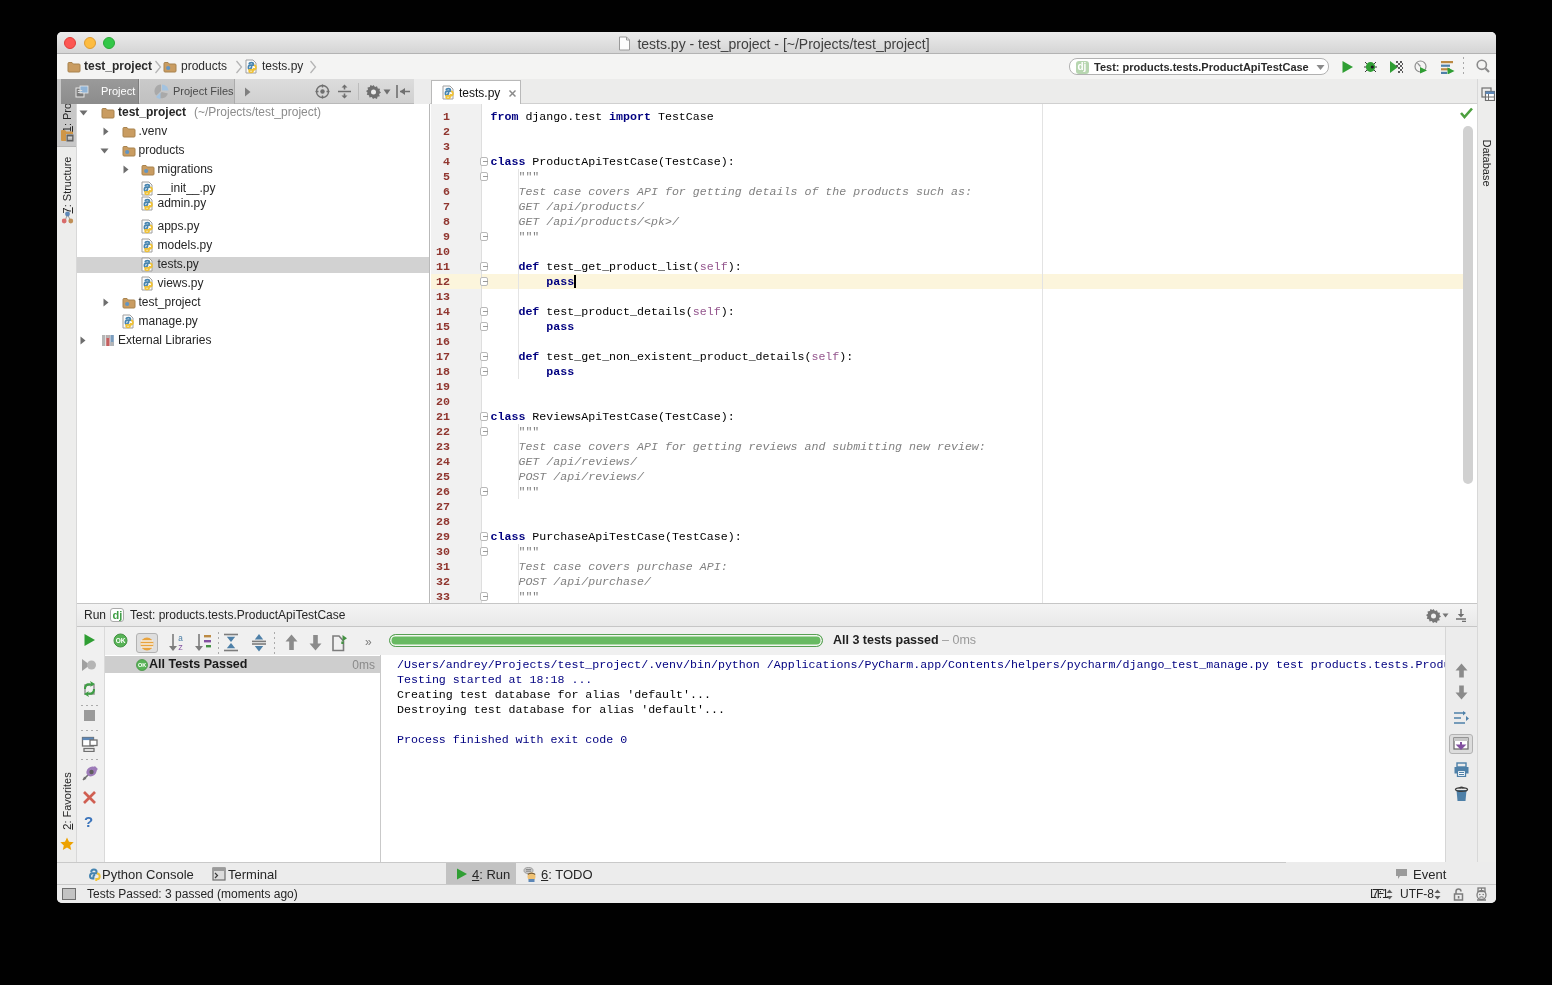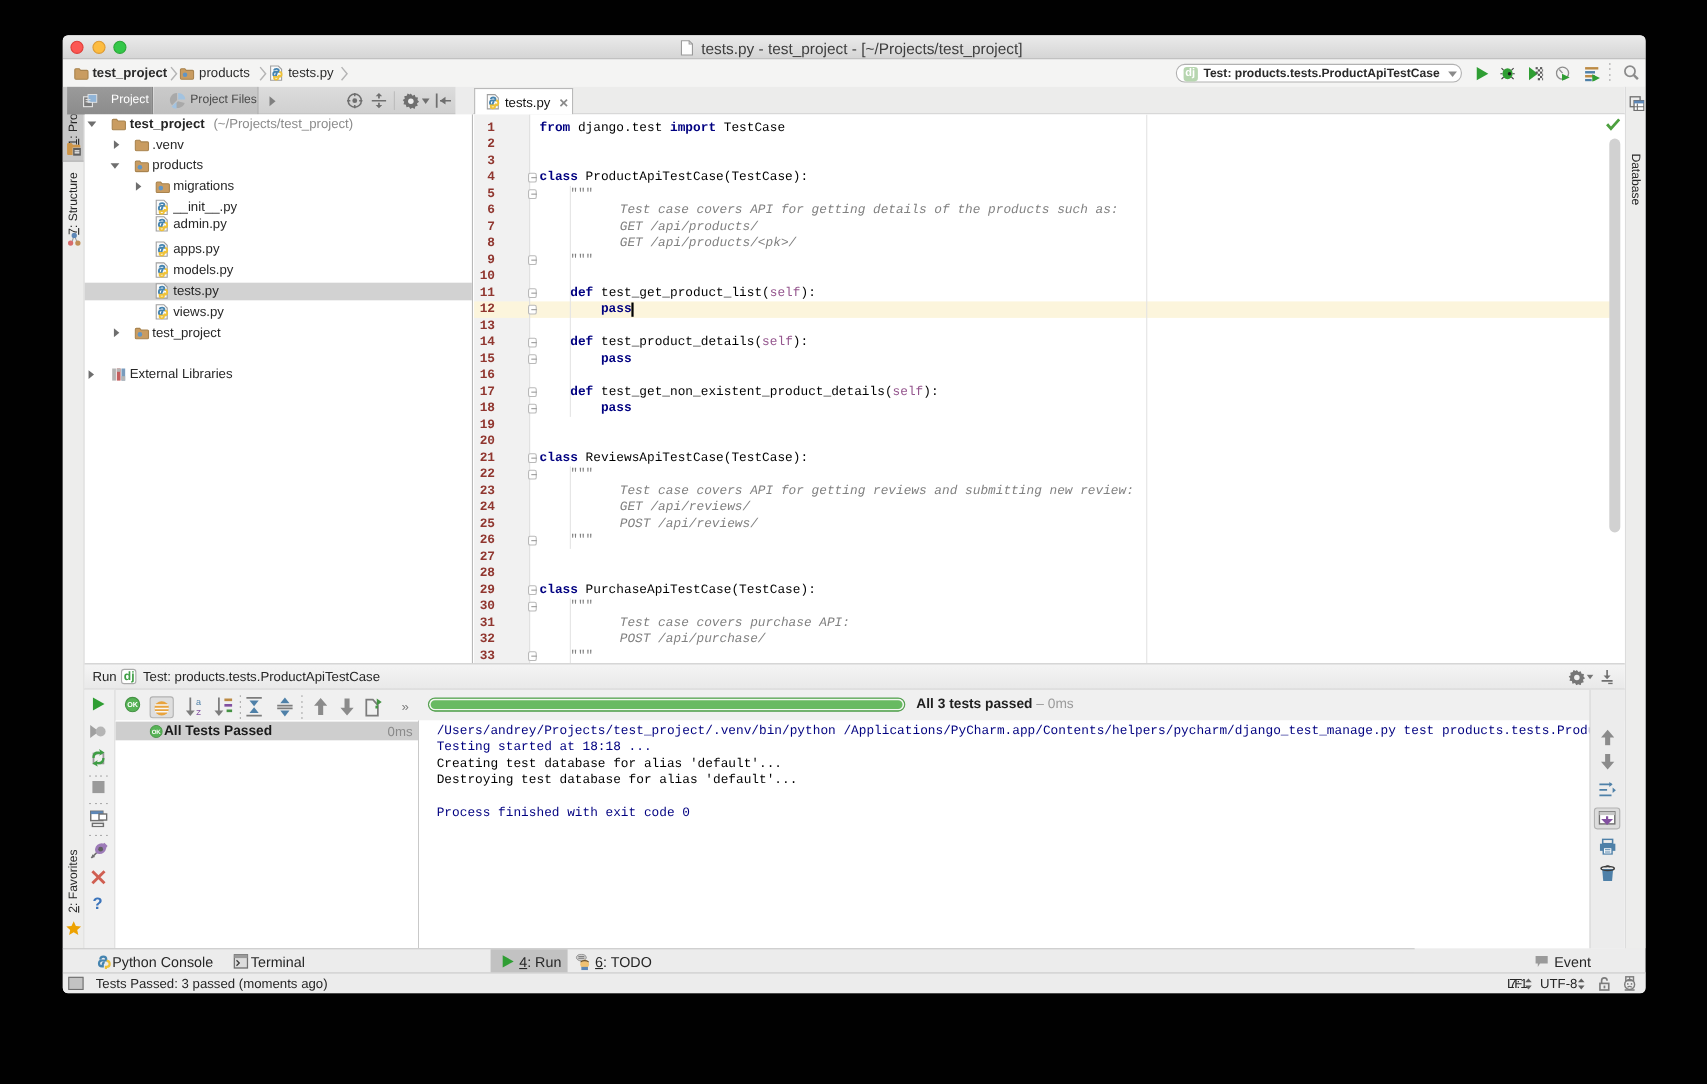--- a/index.html
+++ b/index.html
@@ -34,21 +34,21 @@
 #tabstrip { position:absolute; left:0; top:0; width:1047px; height:25px;
   background:#ececeb; border-bottom:1px solid #d0d0d0; }
 #edbody { position:absolute; left:0; top:25px; width:1047px; height:499px; background:#fff; overflow:hidden; }
 #gutter { position:absolute; left:1px; top:0; width:50px; height:499px; background:#f1f1f1; }
 .lnum { position:absolute; width:20px; text-align:right;
   font-family:"Liberation Mono", monospace; font-size:11.63px; line-height:15px; color:#90362f; font-weight:bold; }
 .cline { position:absolute; left:60.5px; white-space:pre;
   font-family:"Liberation Mono", monospace; font-size:11.63px; line-height:15px; color:#000; }
 .kw { color:#000080; font-weight:bold; }
 .doc { color:#808080; }
-.doci { color:#808080; font-style:italic;padding-left:45px; }
+.doci { color:#808080; font-style:italic; }
 .slf { color:#94558d; }
 #caretline { position:absolute; left:1px; top:169.5px; width:1038px; height:15px; background:#fcf5dc; }
 
 #runpanel { position:absolute; left:20px; top:571px; width:1400px; height:259px; background:#fff; }
 #runhead { position:absolute; left:0; top:0; width:1400px; height:24px;
   background:linear-gradient(#f4f4f4,#e9e9e9); border-bottom:1px solid #c6c6c6;
   border-top:1px solid #c6c6c6; font-size:12px; color:#262626; }
 #runbar { position:absolute; left:0; top:24px; width:1400px; height:28px; background:#f0f0f0; }
 #runleft { position:absolute; left:0; top:24px; width:28px; height:235px; background:#f0f0f0; border-right:1px solid #dadada; }
 #runtree { position:absolute; left:28px; top:52px; width:276px; height:207px; background:#fff; border-right:1px solid #c9c9c9; }
@@ -338,20 +338,28 @@
     </div>
     <div class="trow" style="left:0; top:189px; width:353px;">
       <svg class="abs" style="left:26px; top:5px;" width="6" height="9" viewBox="0 0 6 9">
           <path d="M0.5 0.5 L5.5 4.5 L0.5 8.5 Z" fill="#6e6e6e"></path>
         </svg>
       <svg class="abs" style="left:45px; top:4px;" width="14" height="12" viewBox="0 0 14 12">
           <path d="M1 2.5 Q1 1.5 2 1.5 L5 1.5 L6.3 3 L12 3 Q13 3 13 4 L13 10 Q13 11 12 11 L2 11 Q1 11 1 10 Z" fill="#c99c61" stroke="#a8834e" stroke-width="1"></path>
           <circle cx="5.2" cy="7" r="2.1" fill="#6295c3"></circle>
         </svg>
       <span class="abs" style="left:61.5px; top:2px;">test_project</span>
+    </div>
+    <div class="trow" style="left:0; top:208px; width:353px;">
+      <svg class="abs" style="left:45px; top:2px;" width="13" height="15" viewBox="0 0 13 15">
+          <path d="M1 1 L8 1 L11 4 L11 14 L1 14 Z" fill="#fbfbfb" stroke="#9f9f9f" stroke-width="1"></path>
+          <path d="M4.2 5.2 Q4.2 3.6 6.4 3.6 Q8.4 3.6 8.4 5.2 L8.4 6.2 L5.6 6.2 Q3.4 6.2 3.4 8.4 Q3.4 10.4 5.6 10.4 L6 10.4 L6 9 Q6 7.6 7.4 7.6" fill="none" stroke="#4584b0" stroke-width="1.7"></path>
+          <path d="M8.8 6.4 Q11 6.4 11 8.6 Q11 10.8 8.8 10.8 L8 10.8 L8 12 Q8 13.4 6 13.4 Q4.2 13.4 4.2 12 L4.2 10.9 L7 10.9 Q8.9 10.9 8.9 9" fill="none" stroke="#efc238" stroke-width="1.7"></path>
+        </svg>
+      <span class="abs" style="left:61.5px; top:2px;">manage.py</span>
     </div>
     <div class="trow" style="left:0; top:227px; width:353px;">
       <svg class="abs" style="left:3px; top:5px;" width="6" height="9" viewBox="0 0 6 9">
           <path d="M0.5 0.5 L5.5 4.5 L0.5 8.5 Z" fill="#6e6e6e"></path>
         </svg>
       <svg class="abs" style="left:24px; top:3px;" width="14" height="13" viewBox="0 0 14 13">
         <rect x="1" y="1" width="3.4" height="11" fill="#b5b5b5"></rect>
         <rect x="5.2" y="1" width="3.4" height="11" fill="#c45f5f"></rect>
         <rect x="5.2" y="1" width="3.4" height="3" fill="#b5b5b5"></rect>
         <rect x="9.4" y="1" width="3.4" height="11" fill="#7a9cbd"></rect>

